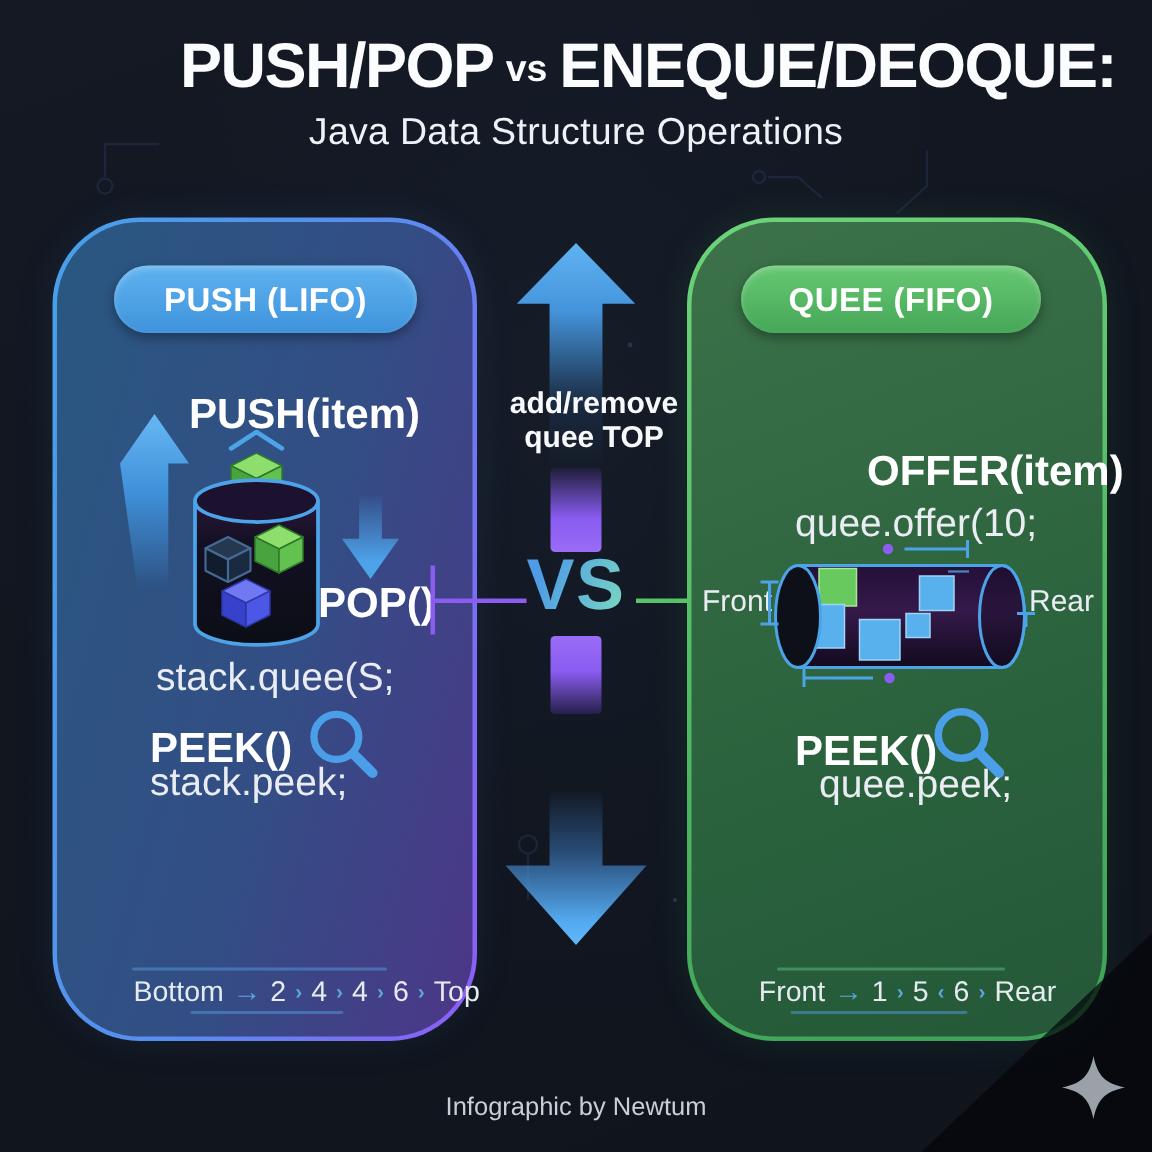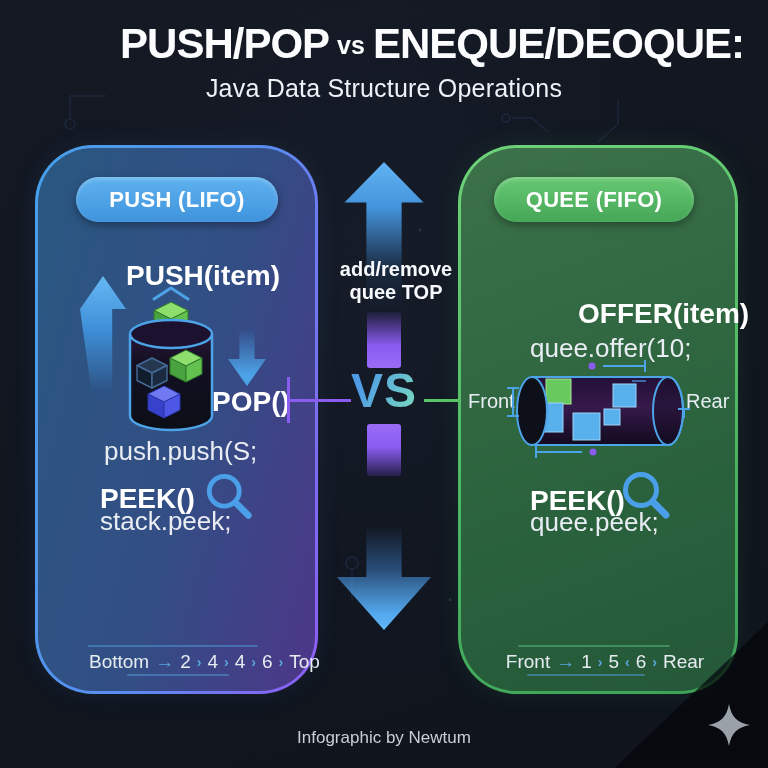--- a/index.html
+++ b/index.html
@@ -157,21 +157,21 @@
 
     <g transform="translate(22,86)" stroke="#2b36a8" stroke-width="1" stroke-linejoin="round">
       <polygon points="16,0 32,8 16,16 0,8" fill="#7079f2"></polygon>
       <polygon points="0,8 16,16 16,32 0,24" fill="#3642cc"></polygon>
       <polygon points="16,16 32,8 32,24 16,32" fill="#4c57e6"></polygon>
     </g>
   </svg>
 
   <div class="abs arrow-down-pop"></div>
   <div class="abs op" style="left:212px;top:386px;width:70px;text-align:right;">POP()</div>
-  <div class="abs code" style="left:104px;top:436px;">push.push(S;</div>
+  <div class="abs code" style="left:104px;top:436px;">stack.quee(S;</div>
 
   <div class="abs op" style="left:100px;top:483px;">PEEK()</div>
   <div class="abs code" style="left:100px;top:506px;">stack.peek;</div>
   <svg class="abs" style="left:204px;top:470px;" width="54" height="56" viewBox="0 0 56 56">
     <circle cx="21" cy="21" r="15.5" fill="none" stroke="#4b9fe8" stroke-width="5"></circle>
     <line x1="33" y1="33" x2="46" y2="46" stroke="#4b9fe8" stroke-width="7" stroke-linecap="round"></line>
   </svg>
 
   <div class="abs arrow-up-mid"></div>
   <div class="abs note" style="left:312px;top:258px;width:168px;">
@@ -232,21 +232,21 @@
     <line x1="8" y1="3" x2="8" y2="12" stroke="#4da3e8" stroke-width="2"></line>
   </svg>
 
   <svg class="abs" style="left:530px;top:444px;" width="72" height="16" viewBox="0 0 72 16">
     <line x1="6" y1="2" x2="6" y2="14" stroke="#4da3e8" stroke-width="2"></line>
     <line x1="6" y1="8" x2="52" y2="8" stroke="#4da3e8" stroke-width="2"></line>
     <circle cx="63" cy="8" r="3.5" fill="#8a5cf0"></circle>
   </svg>
 
   <div class="abs op" style="left:530px;top:485px;">PEEK()</div>
-  <div class="abs code" style="left:530px;top:507px;">quee.peek;</div>
+  <div class="abs code" style="left:546px;top:507px;">quee.peek;</div>
   <svg class="abs" style="left:620px;top:468px;" width="56" height="58" viewBox="0 0 56 56">
     <circle cx="21" cy="21" r="15.5" fill="none" stroke="#4b9fe8" stroke-width="5"></circle>
     <line x1="33" y1="33" x2="46" y2="46" stroke="#4b9fe8" stroke-width="7" stroke-linecap="round"></line>
   </svg>
 
   <div class="abs hline" style="left:88px;top:645px;width:170px;"></div>
   <div class="abs flow-text" style="left:86px;top:651px;width:222px;text-align:center;">
     <span>Bottom</span><span class="farr">→</span><span>2</span><span class="fsep">›</span><span>4</span><span class="fsep">›</span><span>4</span><span class="fsep">›</span><span>6</span><span class="fsep">›</span><span>Top</span>
   </div>
   <div class="abs hline" style="left:127px;top:674px;width:102px;"></div>

